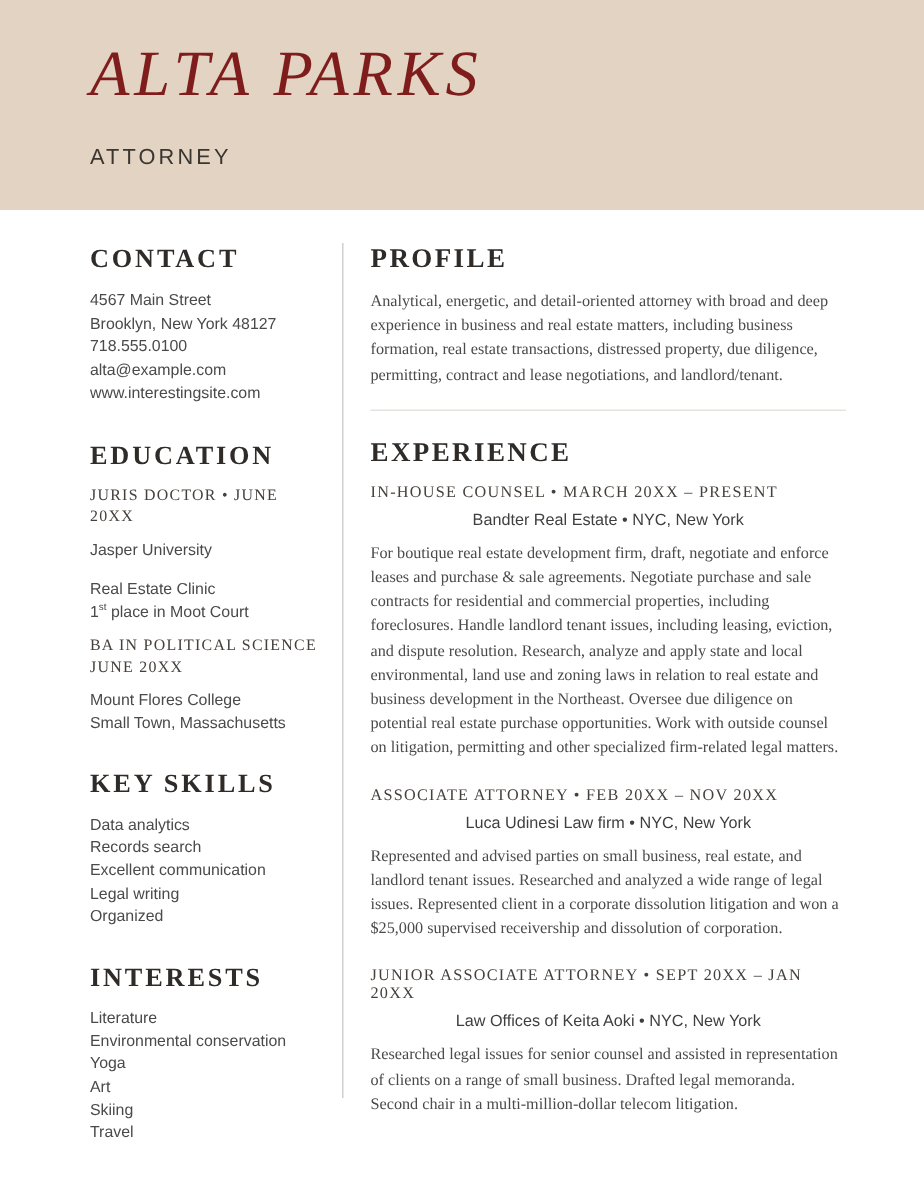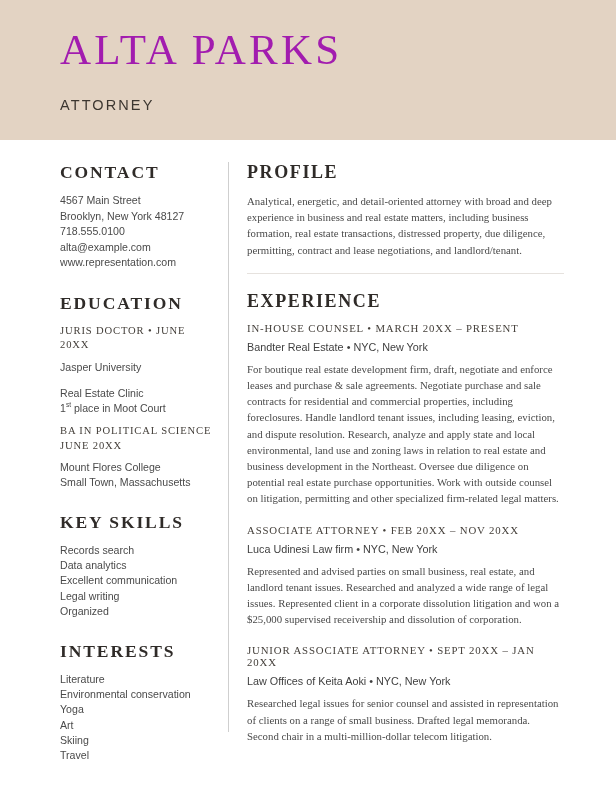--- a/index.html
+++ b/index.html
@@ -25,24 +25,25 @@
     padding: 0 0 0 60px;
     display: flex;
     flex-direction: column;
     justify-content: center;
   }
   .name {
     font-family: "Liberation Serif", serif;
     font-size: 43px;
     font-weight: 400;
     letter-spacing: 3.2px;
-    color: #a21caf;
+    color: #7f1d1d;
     line-height: 1.05;
     margin: 0 0 24px 0;
     white-space: nowrap;
+    font-style: italic;
   }
   .job-title {
     font-family: "Liberation Sans", sans-serif;
     font-size: 14.5px;
     letter-spacing: 2.1px;
     color: #3c3630;
     margin: 0;
   }
 
   
@@ -135,20 +136,21 @@
     font-family: "Liberation Serif", serif;
     font-size: 10.8px;
     letter-spacing: 0.85px;
     color: #45403b;
     margin-bottom: 7px;
   }
   .job-company {
     font-size: 10.8px;
     color: #3f3f3f;
     margin-bottom: 8px;
+    text-align: center;
   }
   .job-desc {
     font-size: 10.8px;
     line-height: 16.2px;
     color: #4a4a4a;
     margin: 0;
     font-family: Liberation Serif, serif;
   }
 </style>
 </head>
@@ -162,21 +164,21 @@
 <div class="body-wrap">
 
   <div class="col-left">
 
     <div class="sec-block">
       <div class="sec-head">CONTACT</div>
       <div class="contact-line">4567 Main Street</div>
       <div class="contact-line">Brooklyn, New York 48127</div>
       <div class="contact-line">718.555.0100</div>
       <div class="contact-line">alta@example.com</div>
-      <div class="contact-line">www.representation.com</div>
+      <div class="contact-line">www.interestingsite.com</div>
     </div>
 
     <div class="sec-block">
       <div class="sec-head">EDUCATION</div>
 
       <div>
         <div class="edu-term">JURIS DOCTOR • JUNE 20XX</div>
         <div class="edu-body">
           <div>Jasper University</div>
         </div>
@@ -195,22 +197,22 @@
         </div>
         <div class="edu-body">
           <div>Mount Flores College</div>
           <div>Small Town, Massachusetts</div>
         </div>
       </div>
     </div>
 
     <div class="sec-block">
       <div class="sec-head">KEY SKILLS</div>
+      <div class="list-line">Data analytics</div>
       <div class="list-line">Records search</div>
-      <div class="list-line">Data analytics</div>
       <div class="list-line">Excellent communication</div>
       <div class="list-line">Legal writing</div>
       <div class="list-line">Organized</div>
     </div>
 
     <div class="sec-block">
       <div class="sec-head">INTERESTS</div>
       <div class="list-line">Literature</div>
       <div class="list-line">Environmental conservation</div>
       <div class="list-line">Yoga</div>

